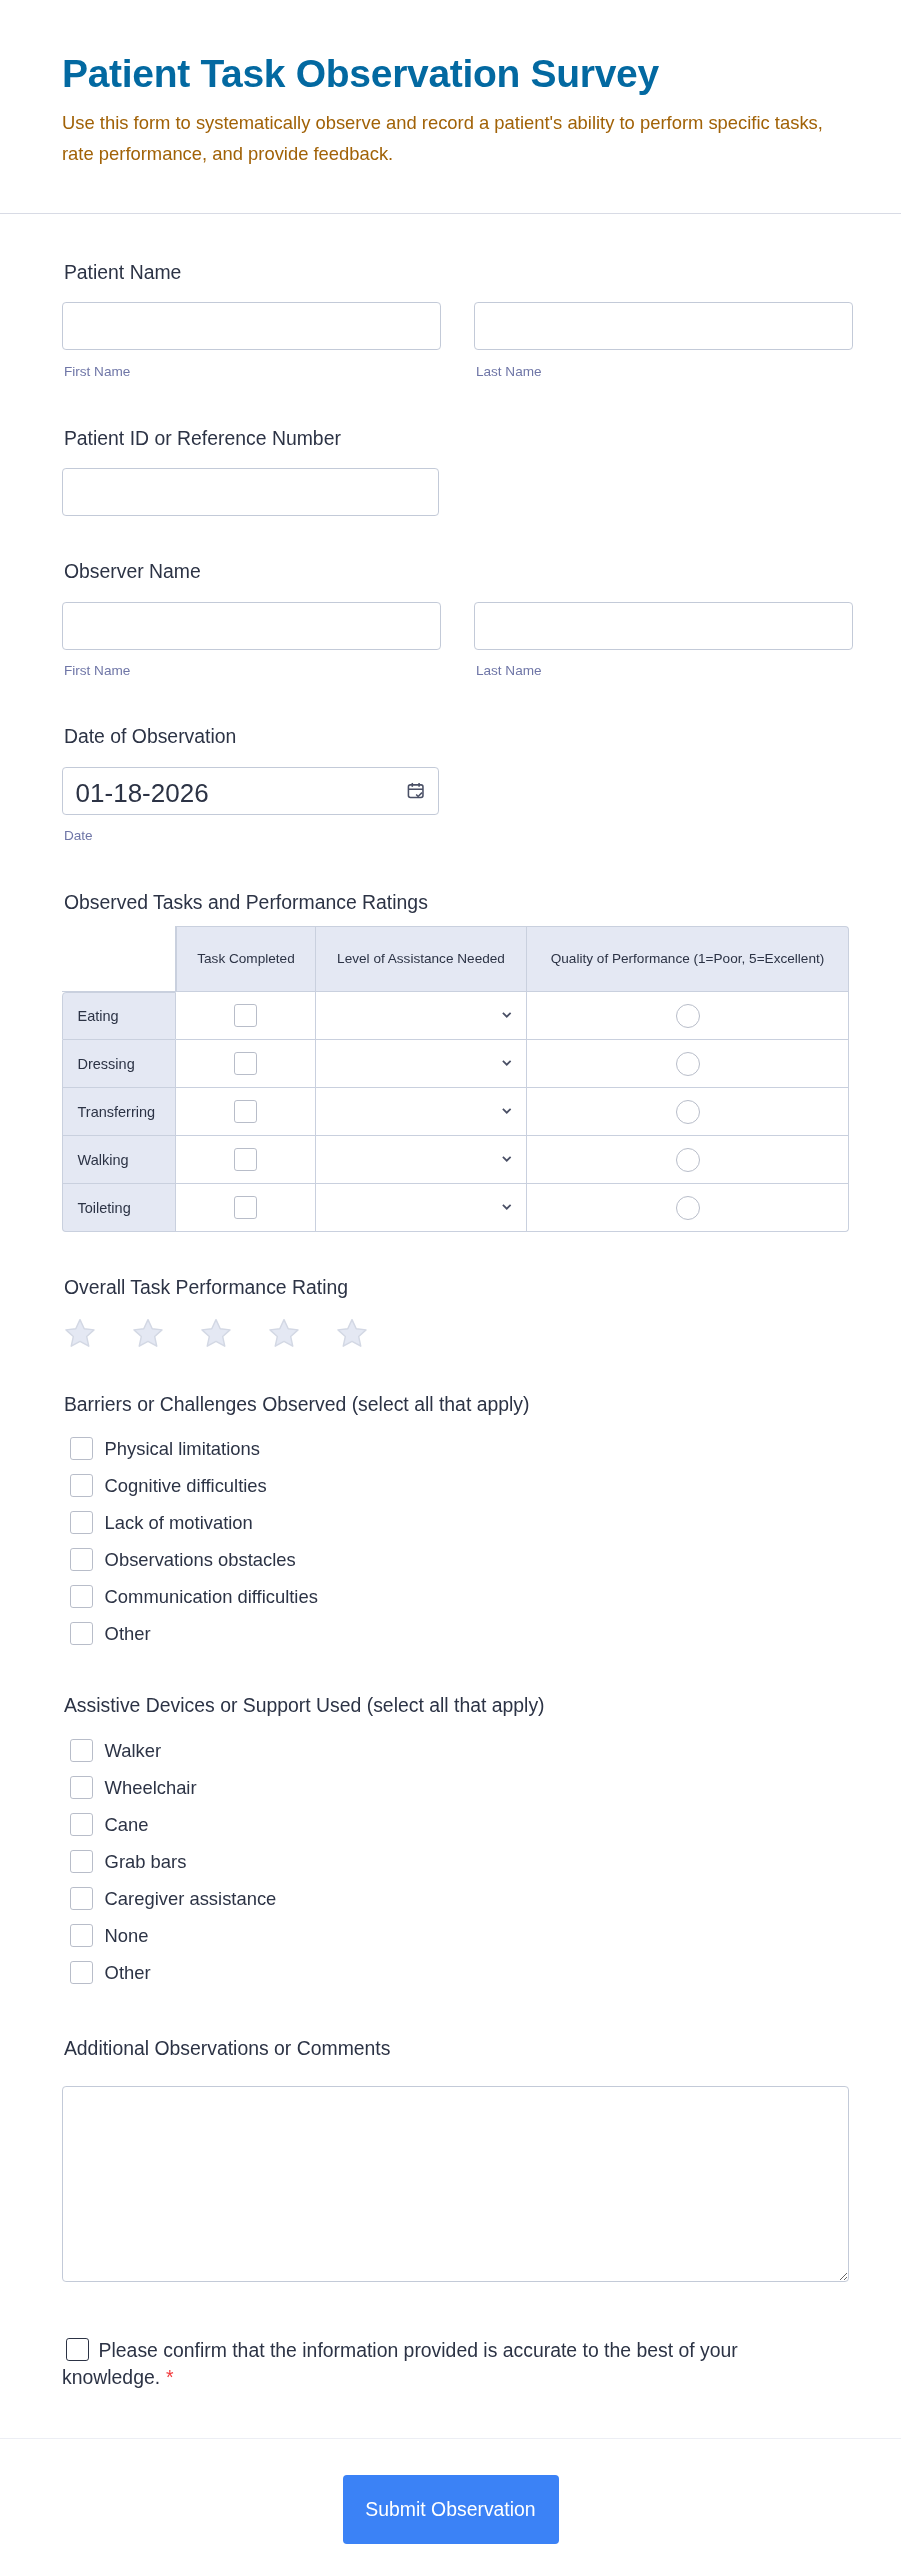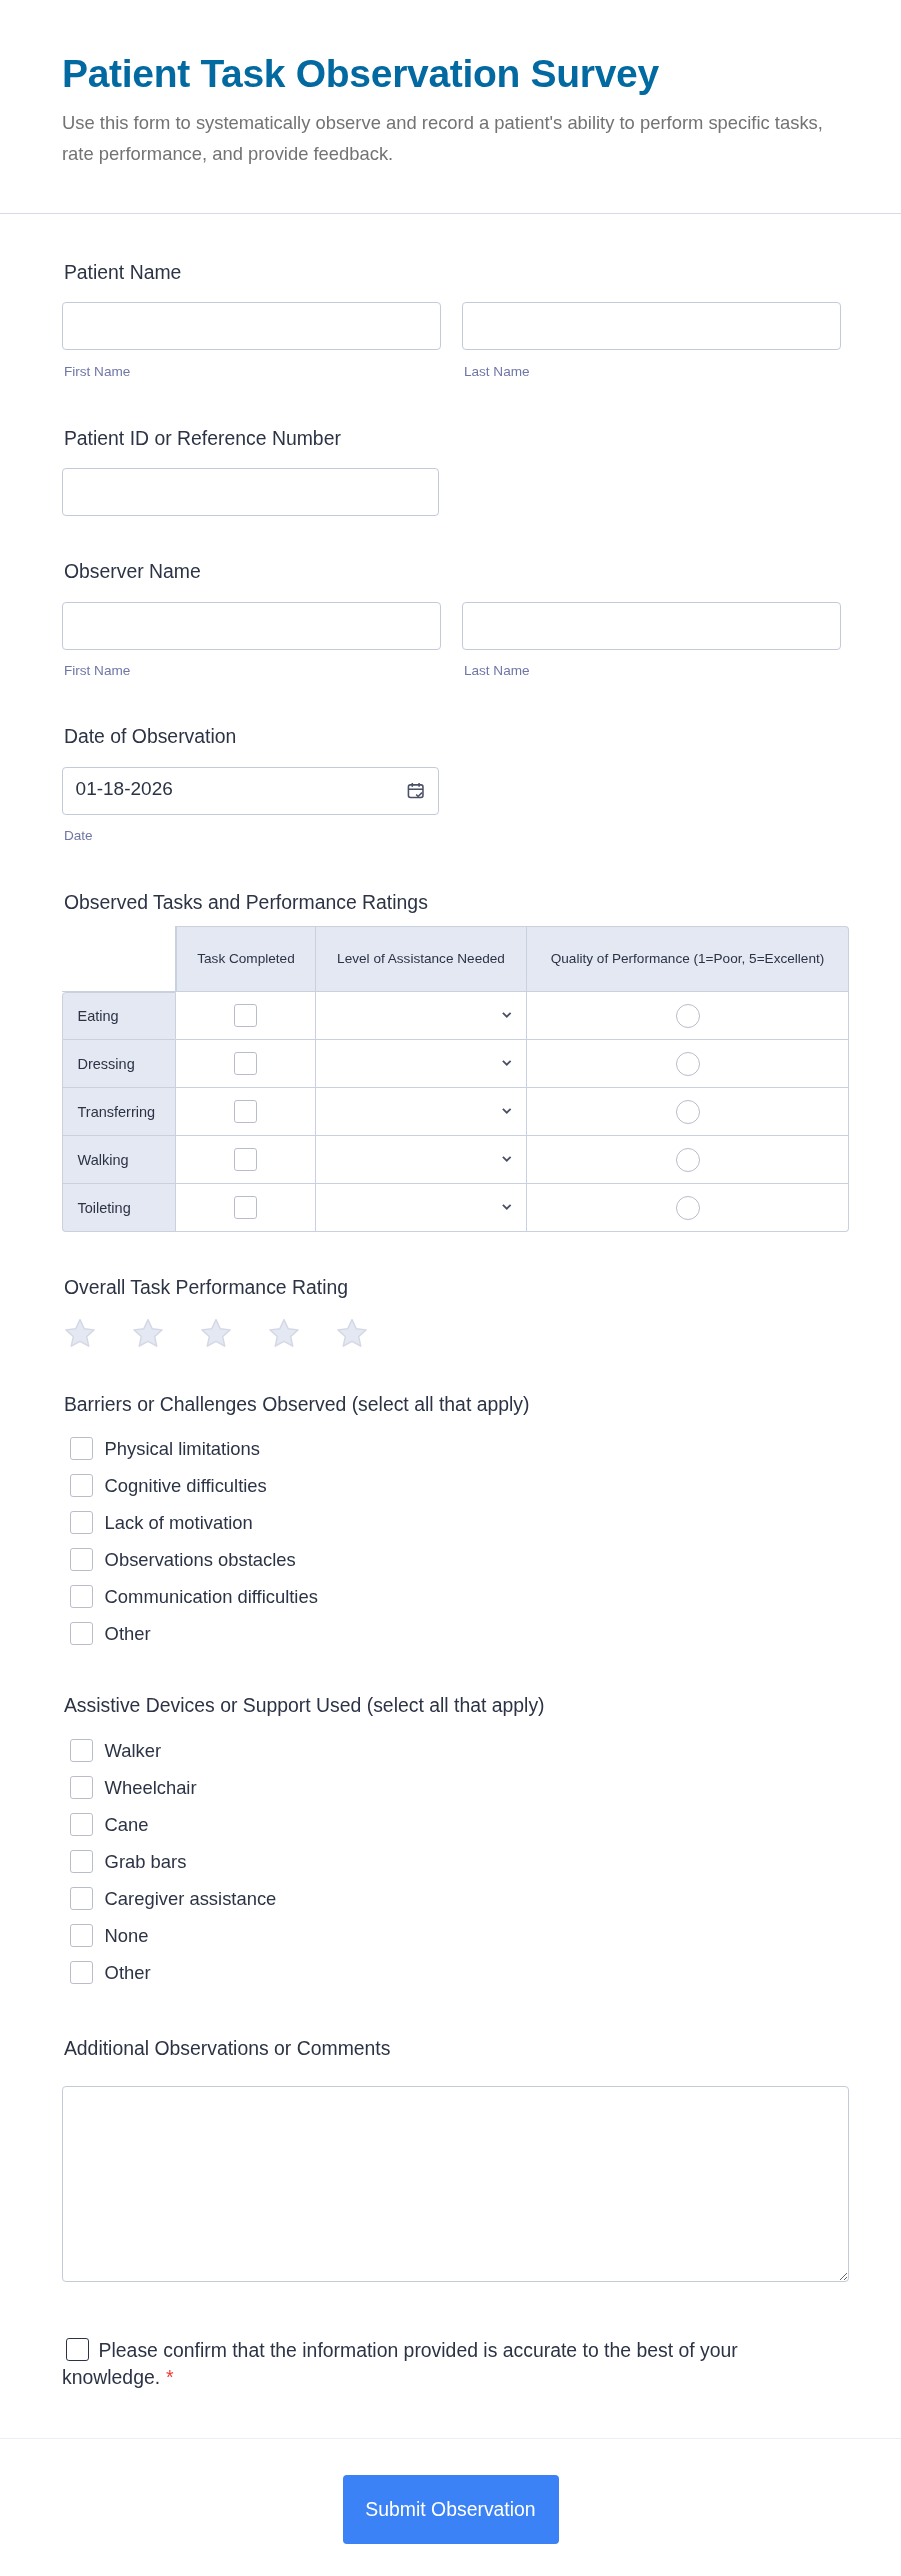--- a/index.html
+++ b/index.html
@@ -1,29 +1,29 @@
 <!DOCTYPE html>
 <html><head>
 <meta charset="utf-8">
 <style>
   * { box-sizing: border-box; margin: 0; padding: 0; }
   html, body { width: 901px; background: #ffffff; }
   body { font-family: "Liberation Sans", "DejaVu Sans", sans-serif; color: #2c3345; }
 
   .header { padding: 50px 62px 48px 62px; border-bottom: 1px solid #d8dbe5; height: 214px; }
   .title { font-size: 39px; font-weight: 700; color: #0369a1; letter-spacing: -0.3px; line-height: 47px; }
-  .subtitle { margin-top: 9.7px; font-size: 18.4px; line-height: 31px; color: #737373; width: 766px; }
+  .subtitle { margin-top: 9.7px; font-size: 18.4px; line-height: 31px; color: #a16207; width: 766px; }
 
   .form { padding: 0 52px 0 62px; }
   .section { position: relative; }
   .q-label { font-size: 19.4px; color: #2c3345; line-height: 25px; padding-left: 1.9px; }
 
   .input { display: block; height: 48px; border: 1px solid #c3cad8; border-radius: 3.9px; background: #fff; }
   .sublabel { font-size: 13.6px; color: #6f76a7; margin-top: 13.6px; padding-left: 1.9px; }
-  .row2 { display: flex; gap: 21px; margin-top: 17.4px; }
+  .row2 { display: flex; gap: 33px; margin-top: 17.4px; }
   .row2 .col { width: 379px; }
   .row2 .col .input { width: 379px; }
 
   
   table.matrix { border-collapse: separate; border-spacing: 0; margin-top: 11px; width: 787px; font-size: 13.6px; }
   table.matrix th, table.matrix td { border-right: 1px solid #c9d0de; border-bottom: 1px solid #c9d0de; }
   table.matrix th { background: #e4e8f3; font-weight: 400; color: #2c3345; height: 66px; text-align: center; line-height: 18.4px; padding: 0 13.6px; border-top: 1px solid #c9d0de; }
   table.matrix th.first { border-left: 1px solid #c9d0de; border-top-left-radius: 0; }
   table.matrix th.last { border-top-right-radius: 3.9px; }
   table.matrix th.empty { background: transparent; border: none; border-bottom: 1px solid #c9d0de; border-right: 1px solid #c9d0de; }
@@ -93,21 +93,21 @@
       <div class="col">
         <input class="input" value="" style="">
         <div class="sublabel">Last Name</div>
       </div>
     </div>
   </div>
 
   <div class="section" style="padding-top:46px;">
     <div class="q-label">Date of Observation</div>
     <div class="input" style="width:377px; margin-top:17.4px; position:relative;">
-      <span style="position:absolute; left:12.6px; top:10.7px; font-size:19px; color:#2c3345;">01-18-2026</span>
+      <span style="position:absolute; left:12.6px; top:10.7px; font-size:26px; color:#2c3345;">01-18-2026</span>
       <svg style="position:absolute; right:12.6px; top:13.6px;" width="19.4" height="19.4" viewBox="0 0 20 20">
         <rect x="2.5" y="4" width="15" height="13" rx="2" fill="none" stroke="#4a5066" stroke-width="1.6"></rect>
         <line x1="2.5" y1="8.5" x2="17.5" y2="8.5" stroke="#4a5066" stroke-width="1.6"></line>
         <line x1="6.5" y1="2" x2="6.5" y2="6" stroke="#4a5066" stroke-width="1.6"></line>
         <line x1="13.5" y1="2" x2="13.5" y2="6" stroke="#4a5066" stroke-width="1.6"></line>
         <polyline points="10.5,14 12.5,16 16.5,12" fill="none" stroke="#4a5066" stroke-width="1.6"></polyline>
       </svg>
     </div>
     <div class="sublabel">Date</div>
   </div>

